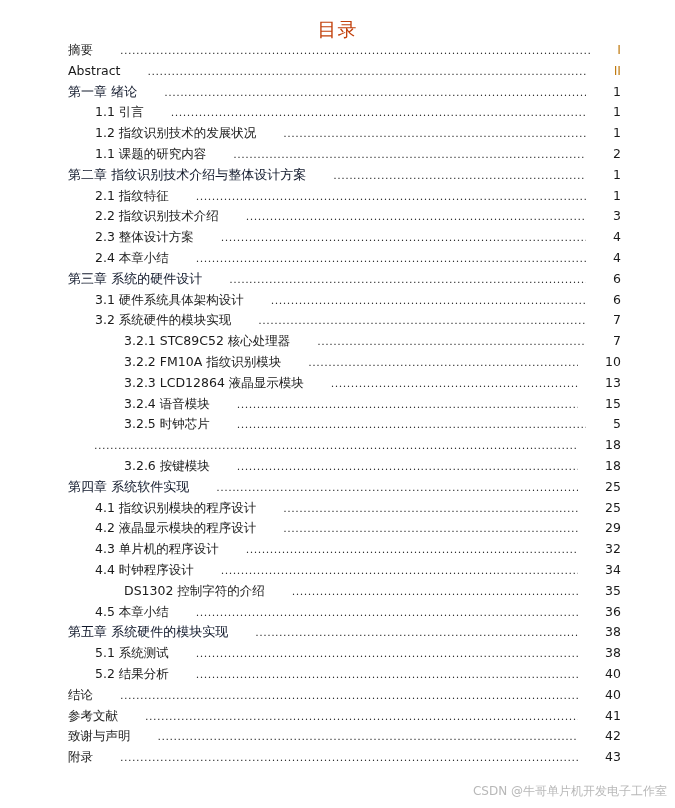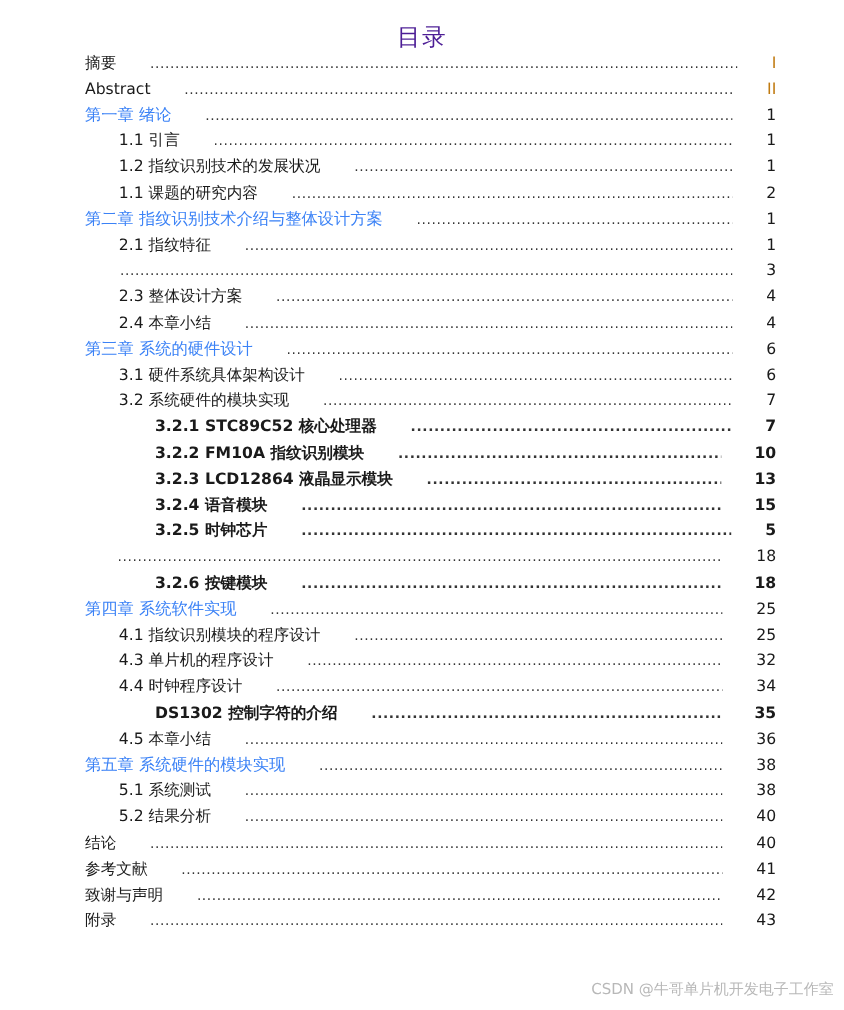--- a/index.html
+++ b/index.html
@@ -1,30 +1,30 @@
 <!DOCTYPE html>
 <html><head>
 <meta charset="utf-8">
 <style>
   html, body { margin:0; padding:0; background:#ffffff; }
   body { width:675px; height:808px; position:relative; overflow:hidden;
          font-family:"DejaVu Sans","Liberation Sans",sans-serif; color:#1a1a1a; }
   .title { position:absolute; top:17px; left:0; width:675px; text-align:center;
-           font-size:19px; color:#4c1d95; letter-spacing:1px; }
+           font-size:19px; color:#c2410c; letter-spacing:1px; }
   .toc { position:absolute; top:40px; left:68px; width:553px; }
   .row { display:flex; align-items:baseline; height:20.8px; font-size:12.5px; line-height:20.8px; white-space:nowrap;gap:26px; }
   .row.gap { height:20.8px; }
   .row .label { flex:0 0 auto; }
   .row .leader { flex:1 1 auto; overflow:hidden; color:#333; margin:0 1px; letter-spacing:0.5px; }
   .row .leader::before { content:"........................................................................................................................................................................................................................................................................................"; font-size:11px; }
   .row .page { flex:0 0 auto; text-align:right; }
   .lvl0 { padding-left:0; }
   .lvl1 { padding-left:27px; }
-  .lvl2 { padding-left:56px;font-weight:bold; }
-  .chapter .label { font-weight:normal; color:#3b82f6; font-size:13px; }
+  .lvl2 { padding-left:56px; }
+  .chapter .label { font-weight:normal; color:#0f172a; font-size:13px; }
   .roman { color:#c07a10; }
   .watermark { position:absolute; right:8px; bottom:8px; font-size:12px; color:#b8b8b8;
                font-family:"DejaVu Sans","Liberation Sans",sans-serif; }
 </style>
 </head>
 <body>
 
 <div class="title">目录</div>
 
 <div class="toc">
@@ -62,20 +62,21 @@
       <span class="label">第二章  指纹识别技术介绍与整体设计方案</span>
       <span class="leader"></span>
       <span class="page">1</span>
     </div>
   <div class="row lvl1">
       <span class="label">2.1 指纹特征</span>
       <span class="leader"></span>
       <span class="page">1</span>
     </div>
   <div class="row lvl1">
+      <span class="label">2.2 指纹识别技术介绍</span>
       <span class="leader"></span>
       <span class="page">3</span>
     </div>
   <div class="row lvl1">
       <span class="label">2.3 整体设计方案</span>
       <span class="leader"></span>
       <span class="page">4</span>
     </div>
   <div class="row lvl1">
       <span class="label">2.4 本章小结</span>
@@ -136,20 +137,25 @@
       <span class="label">第四章  系统软件实现</span>
       <span class="leader"></span>
       <span class="page">25</span>
     </div>
   <div class="row lvl1">
       <span class="label">4.1 指纹识别模块的程序设计</span>
       <span class="leader"></span>
       <span class="page">25</span>
     </div>
   <div class="row lvl1">
+      <span class="label">4.2 液晶显示模块的程序设计</span>
+      <span class="leader"></span>
+      <span class="page">29</span>
+    </div>
+  <div class="row lvl1">
       <span class="label">4.3 单片机的程序设计</span>
       <span class="leader"></span>
       <span class="page">32</span>
     </div>
   <div class="row lvl1">
       <span class="label">4.4 时钟程序设计</span>
       <span class="leader"></span>
       <span class="page">34</span>
     </div>
   <div class="row lvl2">

